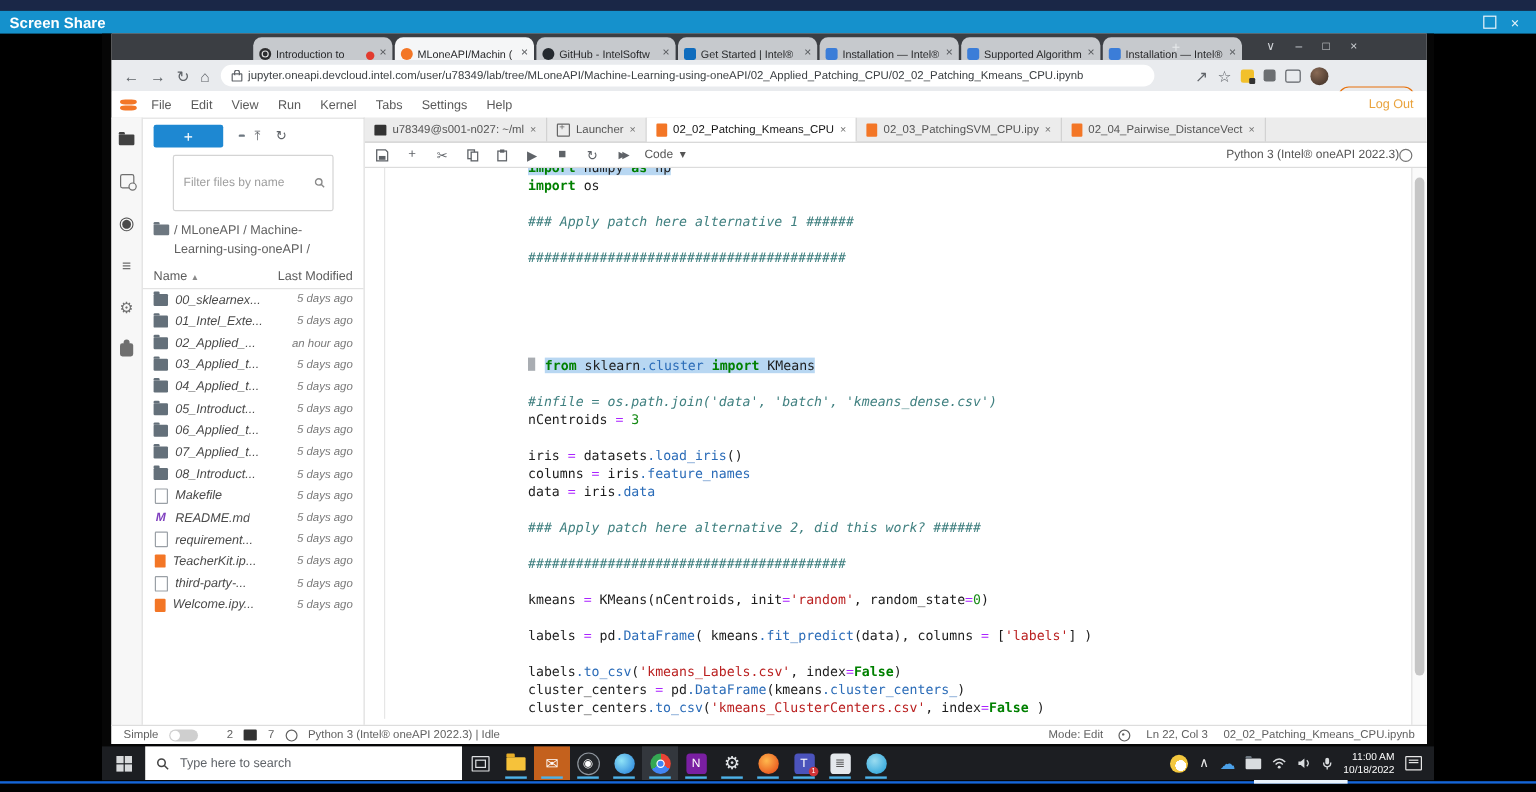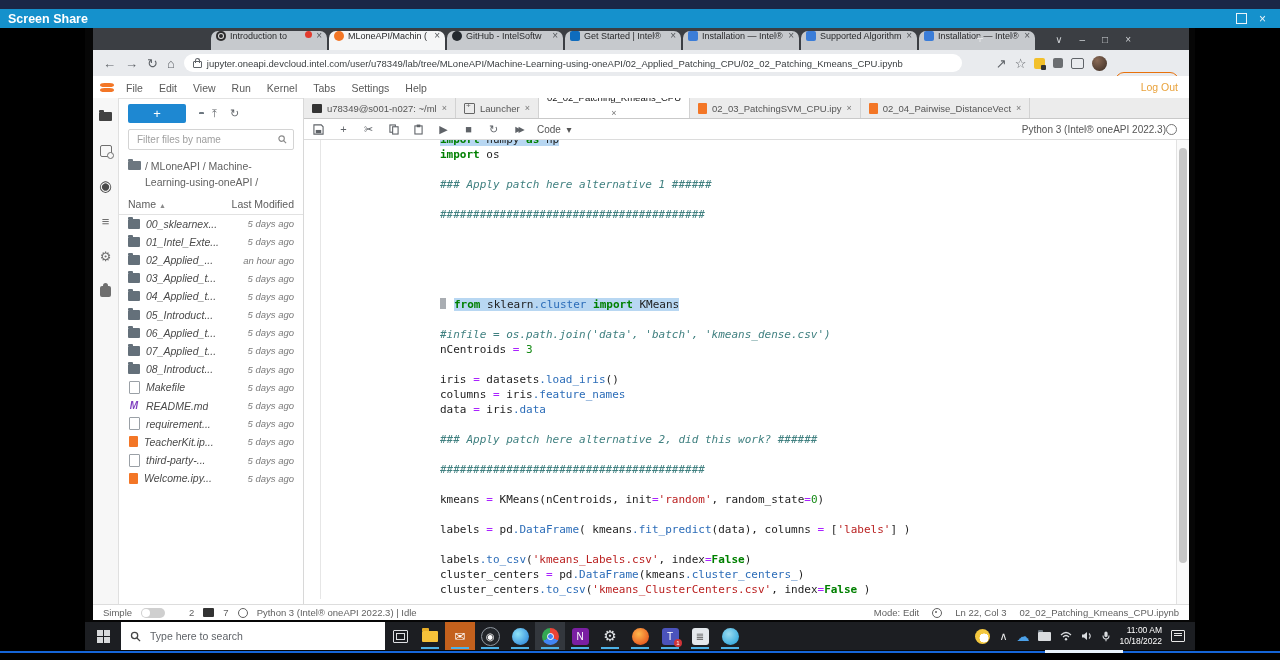--- a/index.html
+++ b/index.html
@@ -17,21 +17,21 @@
 
   #screen{left:85px;top:28px;width:1110px;height:624px;background:#060606;}
   #bottomline{top:651px;left:0;right:0;height:2px;background:#1565d8;}
   #bottomline-seg{top:650px;left:1045px;width:78px;height:3px;background:#e8f2fb;}
 
   
   #browser{left:8px;top:0;width:1096px;height:592px;background:#fff;}
   #tabstrip{top:0;left:0;right:0;height:22px;background:#3b3e43;}
   #btabs{position:absolute;left:118px;top:3px;display:flex;gap:2px;align-items:flex-end;}
   .btab{width:106px;height:19px;border-radius:7px 7px 0 0;background:#c6c9cd;display:flex;
-        align-items:flex-start;padding:0 5px;gap:4px;font-size:9px;color:#28292b;overflow:hidden;}
+        align-items:flex-end;padding:0 5px;gap:4px;font-size:9px;color:#28292b;overflow:hidden;}
   .btab.active{background:#f5f6f7;}
   .btab-label{white-space:nowrap;overflow:hidden;text-overflow:ellipsis;flex:1;}
   .favicon{width:10px;height:10px;flex:0 0 auto;border-radius:50%;}
   .media-icon{background:#2c2c2e;box-shadow:inset 0 0 0 2px #2c2c2e,inset 0 0 0 3px #ddd;}
   .jupyter-icon{background:#f37626;}
   .github-icon{background:#24292f;}
   .intel-icon{background:#0f6cbd;border-radius:2px;}
   .docs-icon{background:#3b7dd8;border-radius:2px;}
   .tab-badge{width:7px;height:7px;border-radius:50%;background:#e23b2e;flex:0 0 auto;}
   .tab-close{color:#55585c;font-size:10px;line-height:10px;flex:0 0 auto;}
@@ -77,22 +77,22 @@
   .sess-ic{width:10px;height:10px;border:1.5px solid #6f6f6f;border-radius:2px;position:relative;}
   .sess-ic:after{content:"";position:absolute;right:-3px;bottom:-3px;width:5px;height:5px;border:1.5px solid #6f6f6f;border-radius:50%;background:#f7f7f7;}
   .puzzle-ic{width:11px;height:11px;background:#6f6f6f;border-radius:2px;position:relative;}
   .puzzle-ic:before{content:"";position:absolute;top:-3px;left:3px;width:5px;height:5px;border-radius:50%;background:#6f6f6f;}
 
   #filepanel{width:184px;border-right:1px solid #d8d8d8;font-size:10.5px;color:#4a4a4a;
              display:flex;flex-direction:column;}
   #fp-actions{display:flex;align-items:center;padding:6px 9px 3px 9px;gap:13px;color:#5f6368;}
   #newbtn{width:58px;height:19px;background:#1e88d2;border-radius:2px;color:#fff;display:flex;
           align-items:center;justify-content:center;font-size:13px;line-height:13px;}
-  #filterbox{margin:3px 9px;height:19px;border:1px solid #d4d4d4;border-radius:2px;display:flex;
-             align-items:center;padding:0 6px;gap:4px;background:#fff;}
+  #filterbox{margin:3px 25px;height:19px;border:1px solid #d4d4d4;border-radius:2px;display:flex;
+             align-items:center;padding:13px 6px;gap:4px;background:#fff;}
   #filterbox input{border:0;outline:0;flex:1;min-width:0;font-size:10px;color:#444;font-family:inherit;background:transparent;}
   #filterbox input::placeholder{color:#9e9e9e;}
   #crumbs{padding:5px 9px 3px 9px;color:#616161;line-height:1.55;display:flex;gap:4px;}
   #fhead{display:flex;justify-content:space-between;padding:4px 9px;border-bottom:1px solid #e2e2e2;color:#5c5c5c;}
   .sort-caret{font-size:7px;color:#8a8a8a;}
   #frows{flex:1;overflow:hidden;font-style:italic;}
   .frow{display:flex;align-items:center;height:18.2px;padding:0 9px;gap:6px;}
   .fname{white-space:nowrap;overflow:hidden;text-overflow:ellipsis;color:#4a4a4a;}
   .fmod{margin-left:auto;color:#7a7a7a;font-size:9.5px;flex:0 0 auto;}
   .fi{width:12px;height:10px;flex:0 0 auto;position:relative;}
@@ -100,21 +100,21 @@
   .fi-folder:before{content:"";position:absolute;top:-2px;left:0;width:5px;height:2px;background:#64707a;border-radius:1px 1px 0 0;}
   .fi-file{width:9px;height:11px;border:1px solid #9aa0a6;border-radius:1px;background:#fff;margin-left:1px;}
   .fi-notebook{width:9px;height:11px;background:#f37626;border-radius:1px;margin-left:1px;}
   .fi-markdown{width:12px;height:11px;color:#7f3fbf;font-weight:bold;font-size:10px;line-height:11px;text-align:center;}
 
   #mainpane{flex:1;position:relative;overflow:hidden;background:#fff;}
   #doctabs{position:absolute;top:0;left:0;right:0;height:20px;background:#ececec;
            border-bottom:1px solid #c9c9c9;display:flex;}
   .dtab{display:flex;align-items:center;gap:5px;padding:0 8px;font-size:9.5px;color:#555;
         border-right:1px solid #d2d2d2;white-space:nowrap;justify-content:flex-end;}
-  .dtab.active{background:#fff;color:#151515;flex-direction:column;}
+  .dtab.active{background:#fff;color:#151515;}
   .dt-close{color:#777;font-size:9px;}
   .ic-terminal{width:10px;height:9px;background:#333;border-radius:1px;}
   .ic-launcher{width:9px;height:9px;border:1.2px solid #666;border-radius:1px;position:relative;}
   .ic-launcher:after{content:"+";position:absolute;top:-3px;left:1px;font-size:8px;color:#666;}
   .ic-notebook{width:9px;height:11px;background:#f37626;border-radius:1px;}
 
   #ntoolbar{position:absolute;top:21px;left:0;right:0;height:20px;background:#fff;border-bottom:1px solid #dcdcdc;
             display:flex;align-items:center;padding:0 8px;gap:12px;font-size:11px;color:#5f6368;}
   .tb-ic{display:flex;align-items:center;justify-content:center;width:13px;}
   #celltype{font-size:10px;color:#555;}

